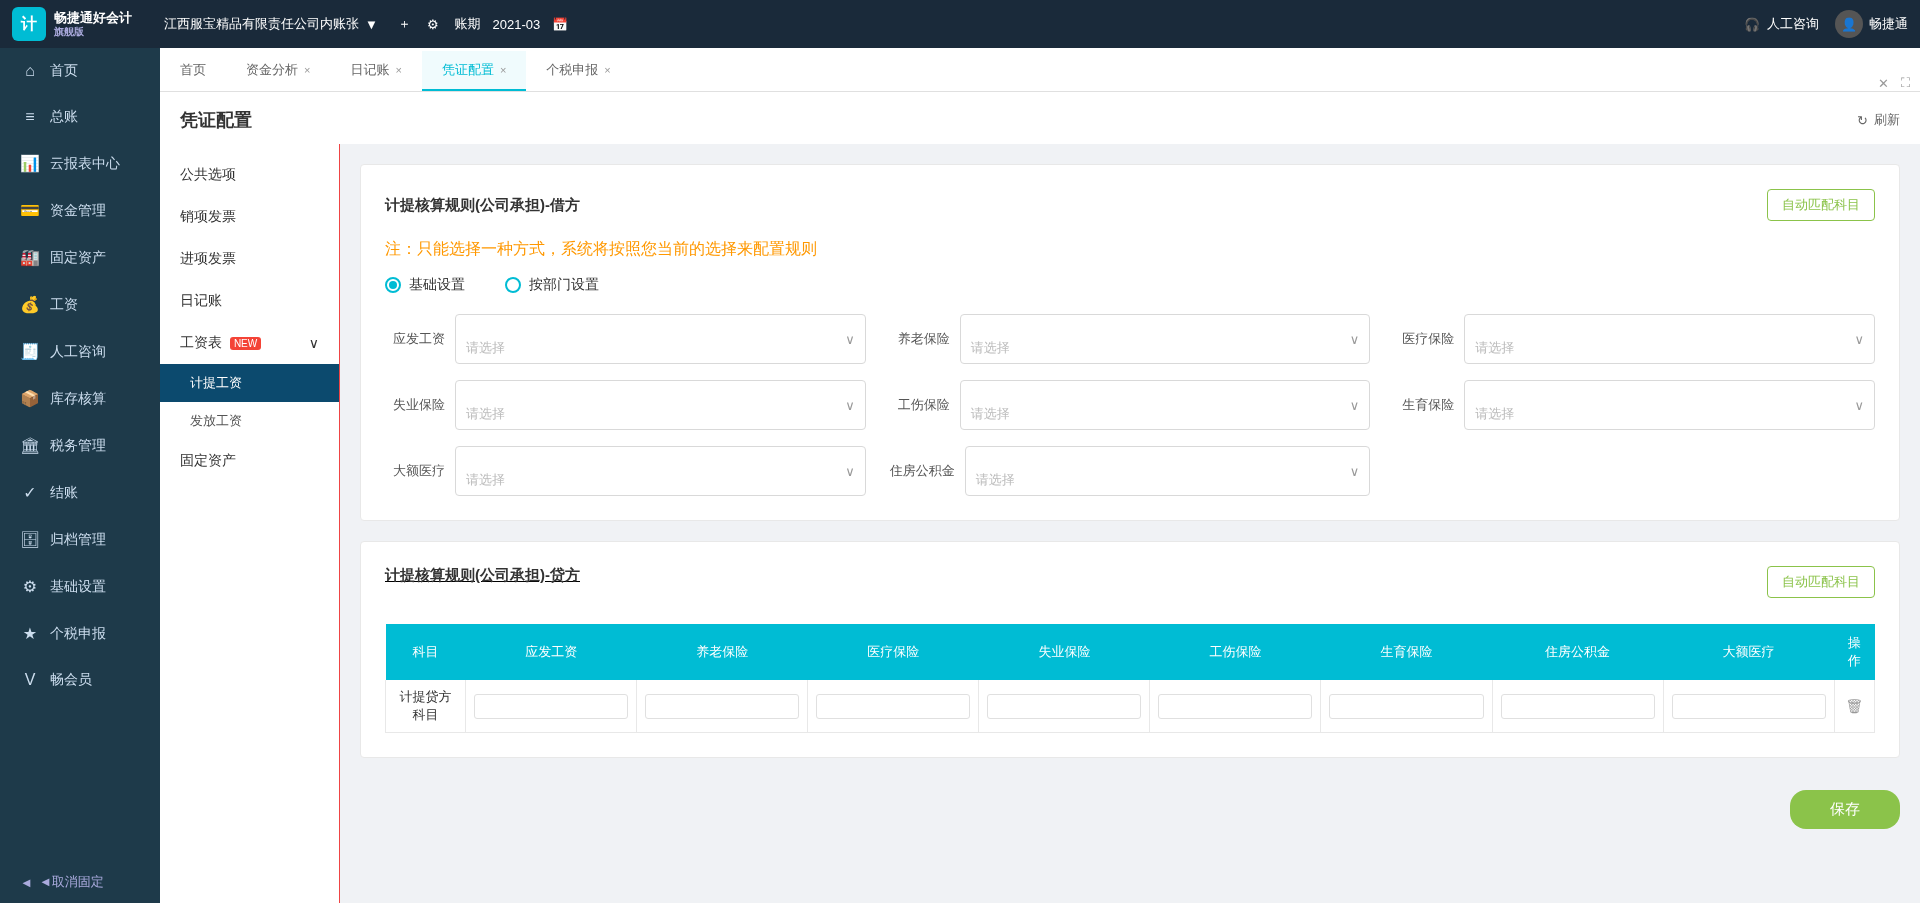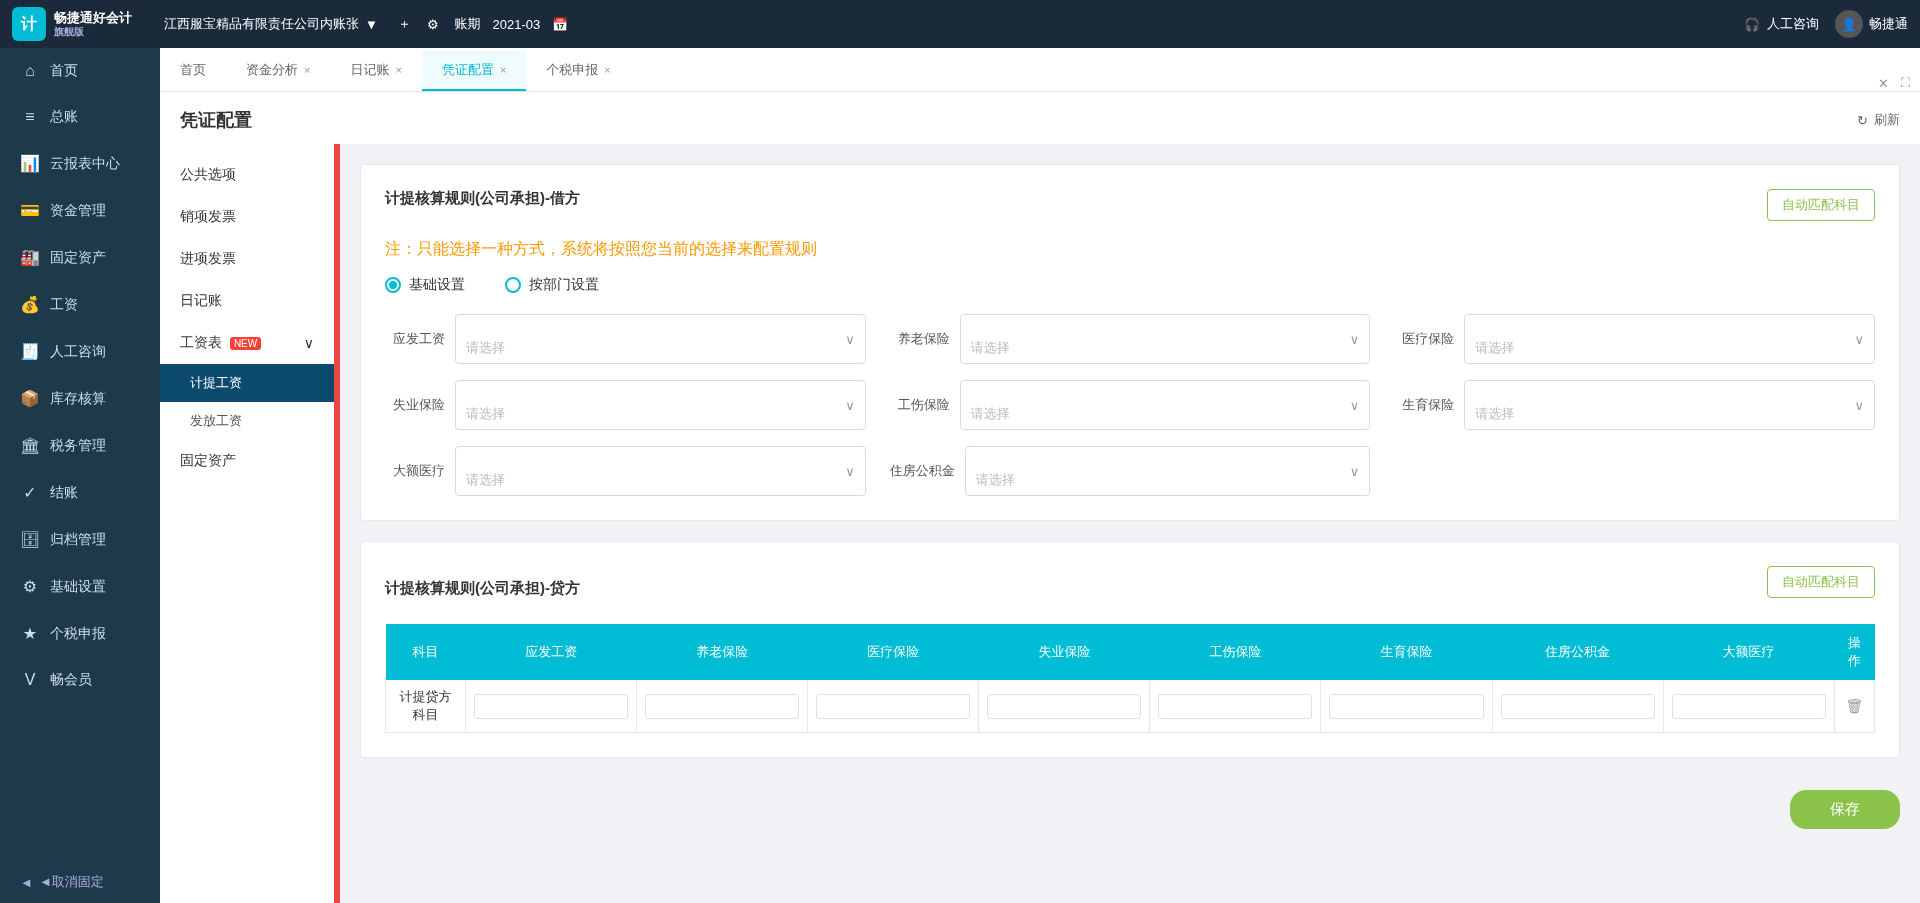--- a/index.html
+++ b/index.html
@@ -38,21 +38,21 @@
     .tab.active { color: #00bcd4; border-bottom: 2px solid #00bcd4; background: #f0fbfd; }
     .tab .close-btn { color: #999; font-size: 11px; cursor: pointer; }
 
     
     .page-header { display: flex; align-items: center; justify-content: space-between; padding: 16px 20px 12px 20px; background: white; flex-shrink: 0; }
     .page-title { font-size: 18px; font-weight: bold; color: #333; }
     .refresh-btn { display: flex; align-items: center; gap: 6px; color: #666; cursor: pointer; font-size: 13px; }
 
     
     .content-with-submenu { display: flex; flex: 1; overflow: hidden; }
-    .submenu { width: 180px; background: white; border-right: 6px solid #ef4444; flex-shrink: 0; padding-top: 10px; }
+    .submenu { width: 180px; background: white; border-right: 1px solid #ef4444; flex-shrink: 0; padding-top: 10px; }
     .submenu-item { padding: 12px 20px; color: #333; cursor: pointer; font-size: 14px; }
     .submenu-item.has-sub { display: flex; align-items: center; justify-content: space-between; }
     .submenu-sub-item { padding: 10px 30px; color: #555; cursor: pointer; font-size: 13px; }
     .submenu-sub-item.active { background: #0c4a6e; color: white; }
     .new-badge { background: #f44336; color: white; font-size: 10px; padding: 1px 4px; border-radius: 3px; margin-left: 4px; }
 
     
     .main-content { flex: 1; overflow-y: auto; padding: 20px; }
 
     
@@ -239,21 +239,21 @@
           <span>∨</span>
         </div>
         <div class="submenu-sub-item active">计提工资</div>
         <div class="submenu-sub-item">发放工资</div>
         <div class="submenu-item">固定资产</div>
       </div>
 
       <div class="main-content">
 
         <div class="section-card">
-          <div style="display:flex; align-items:flex-start; justify-content:space-between; margin-bottom:8px;">
+          <div style="display:flex; align-items:center; justify-content:space-between; margin-bottom:8px;">
             <span class="section-title">计提核算规则(公司承担)-借方</span>
             <button class="auto-match-btn">自动匹配科目</button>
           </div>
           <div class="section-note">注：只能选择一种方式，系统将按照您当前的选择来配置规则</div>
 
           <div class="radio-group">
             <label class="radio-label">
               <div class="radio-btn selected"></div>
               <span>基础设置</span>
             </label>
@@ -320,21 +320,21 @@
               <span class="form-label">住房公积金</span>
               <div class="form-select">
                 <span class="placeholder">请选择</span>
                 <span>∨</span>
               </div>
             </div>
           </div>
         </div>
 
         <div class="section-card">
-          <div style="display:flex; align-items:flex-end; justify-content:space-between; margin-bottom:16px;">
+          <div style="display:flex; align-items:flex-start; justify-content:space-between; margin-bottom:16px;text-decoration:underline;">
             <span class="section-title">计提核算规则(公司承担)-贷方</span>
             <button class="auto-match-btn">自动匹配科目</button>
           </div>
 
           <table class="data-table">
             <thead>
               <tr>
                 <th>科目</th>
                 <th>应发工资</th>
                 <th>养老保险</th>

